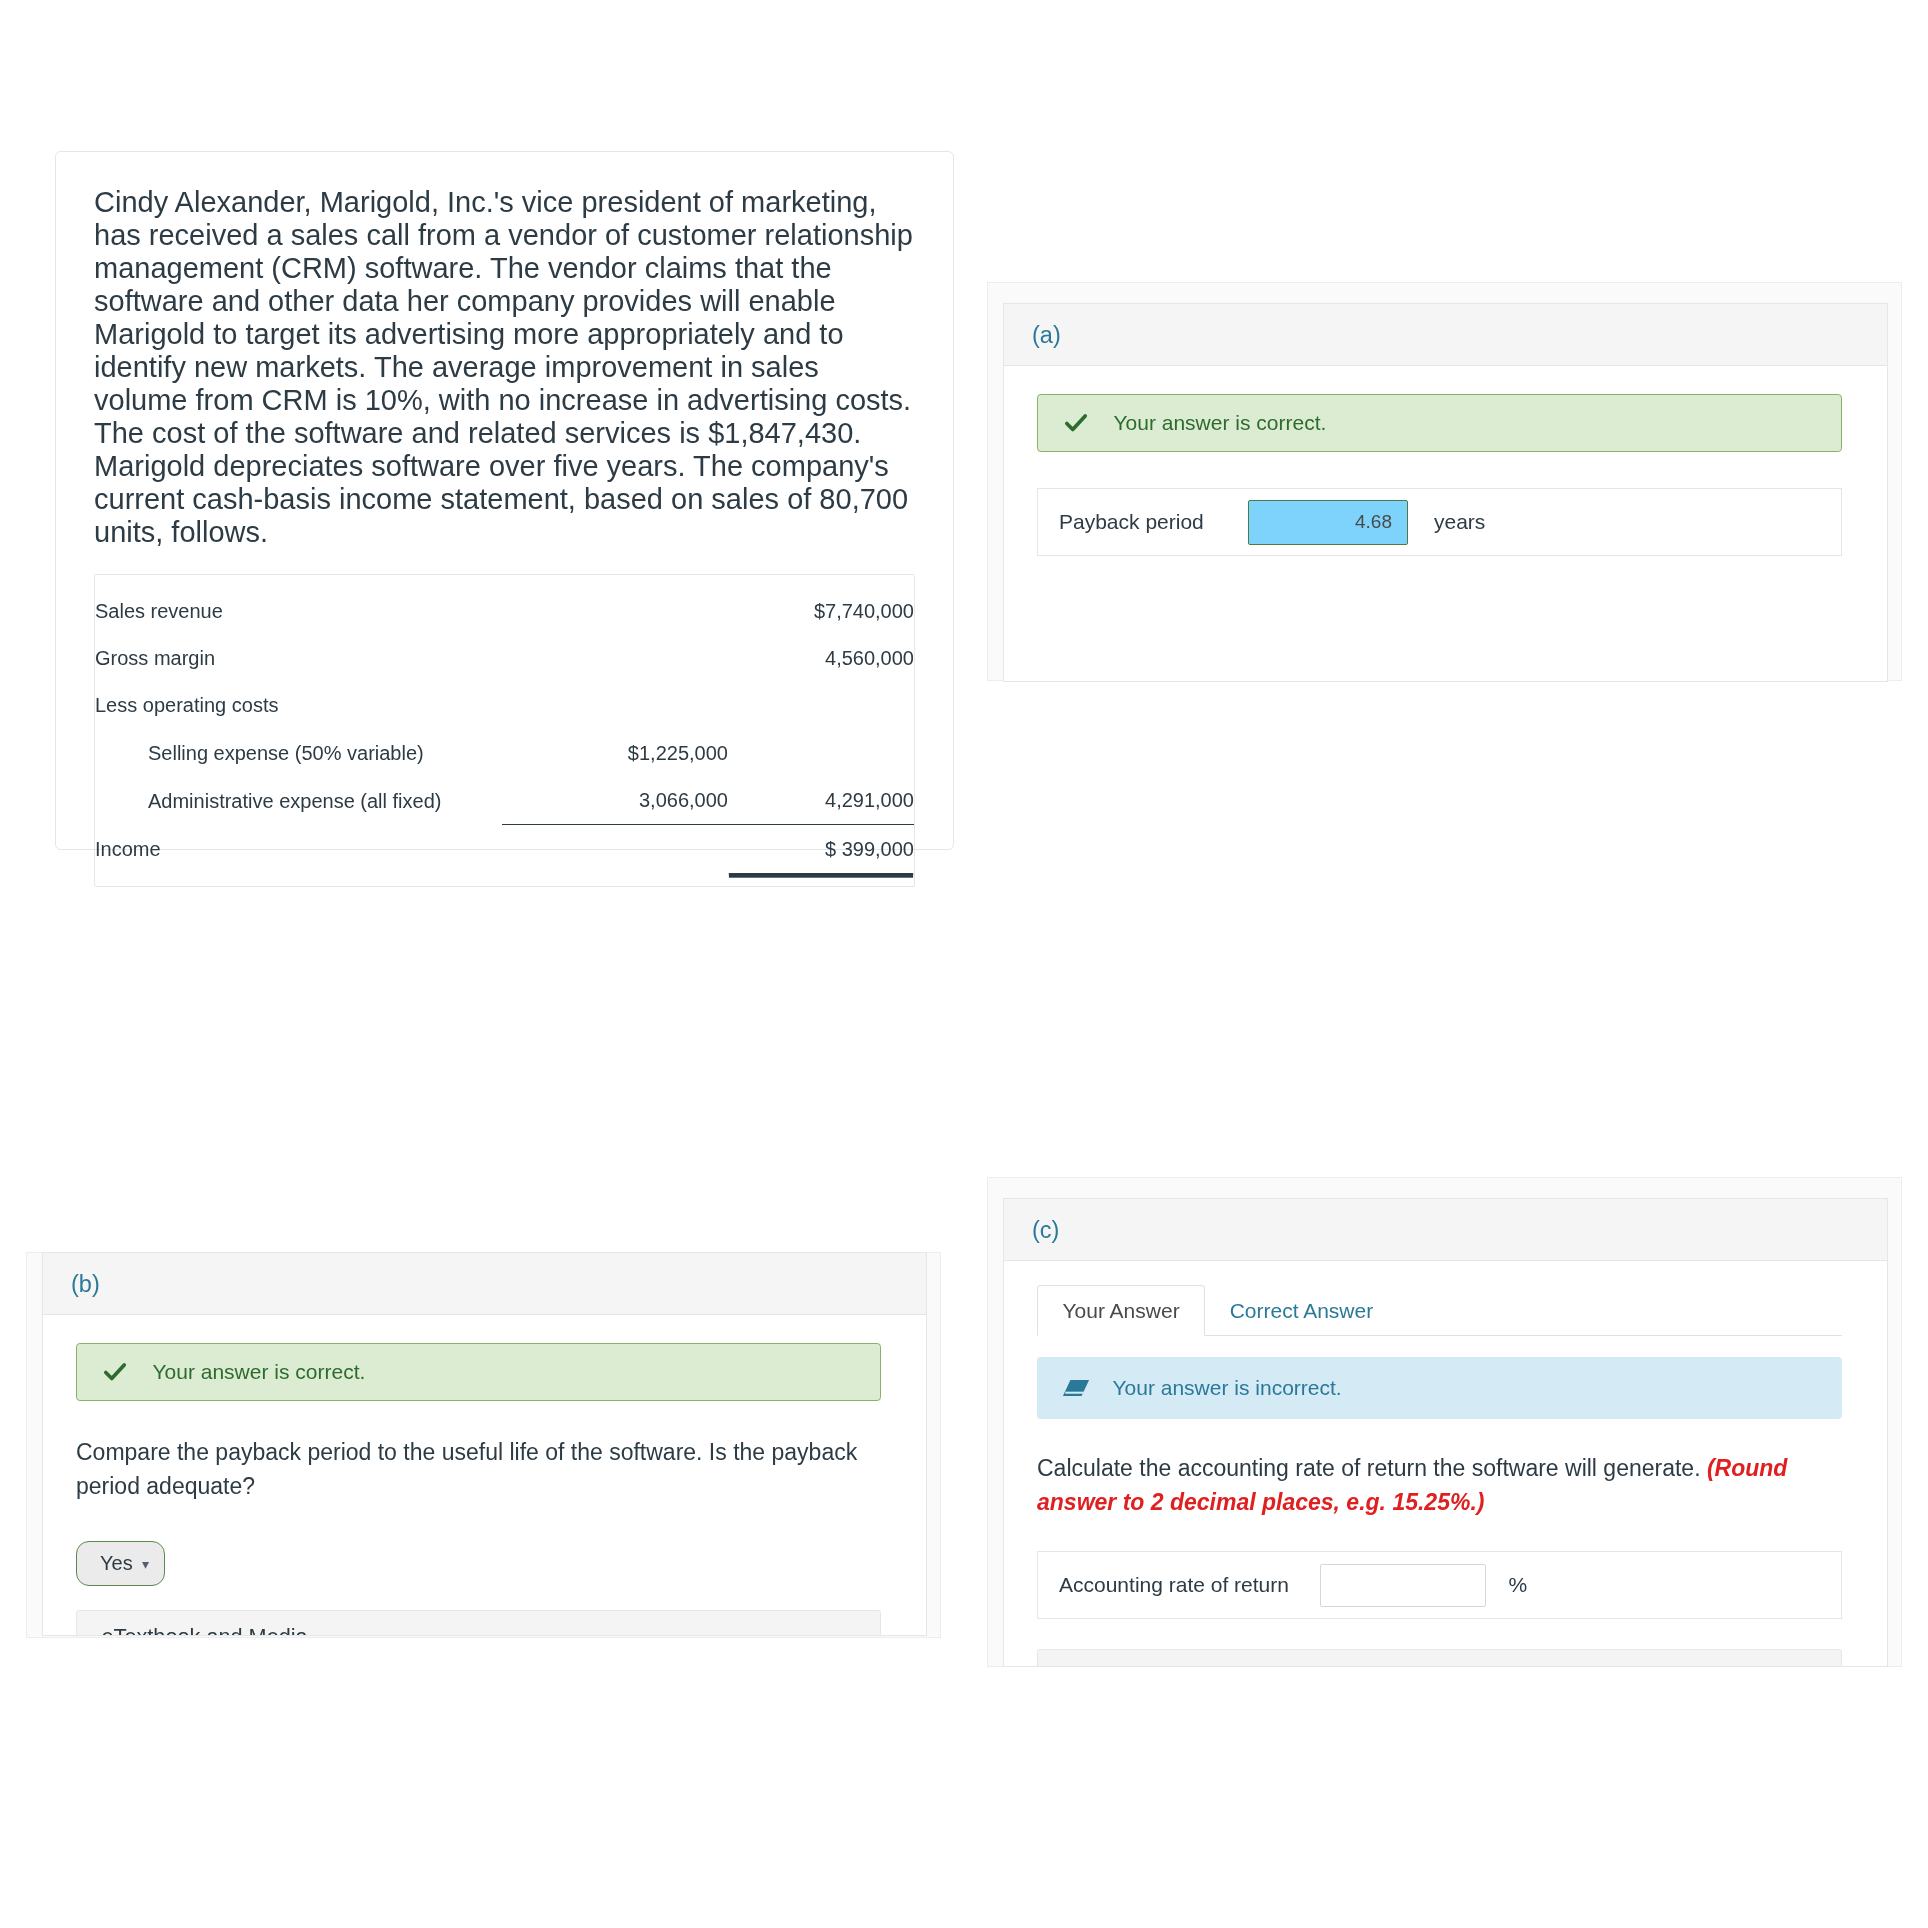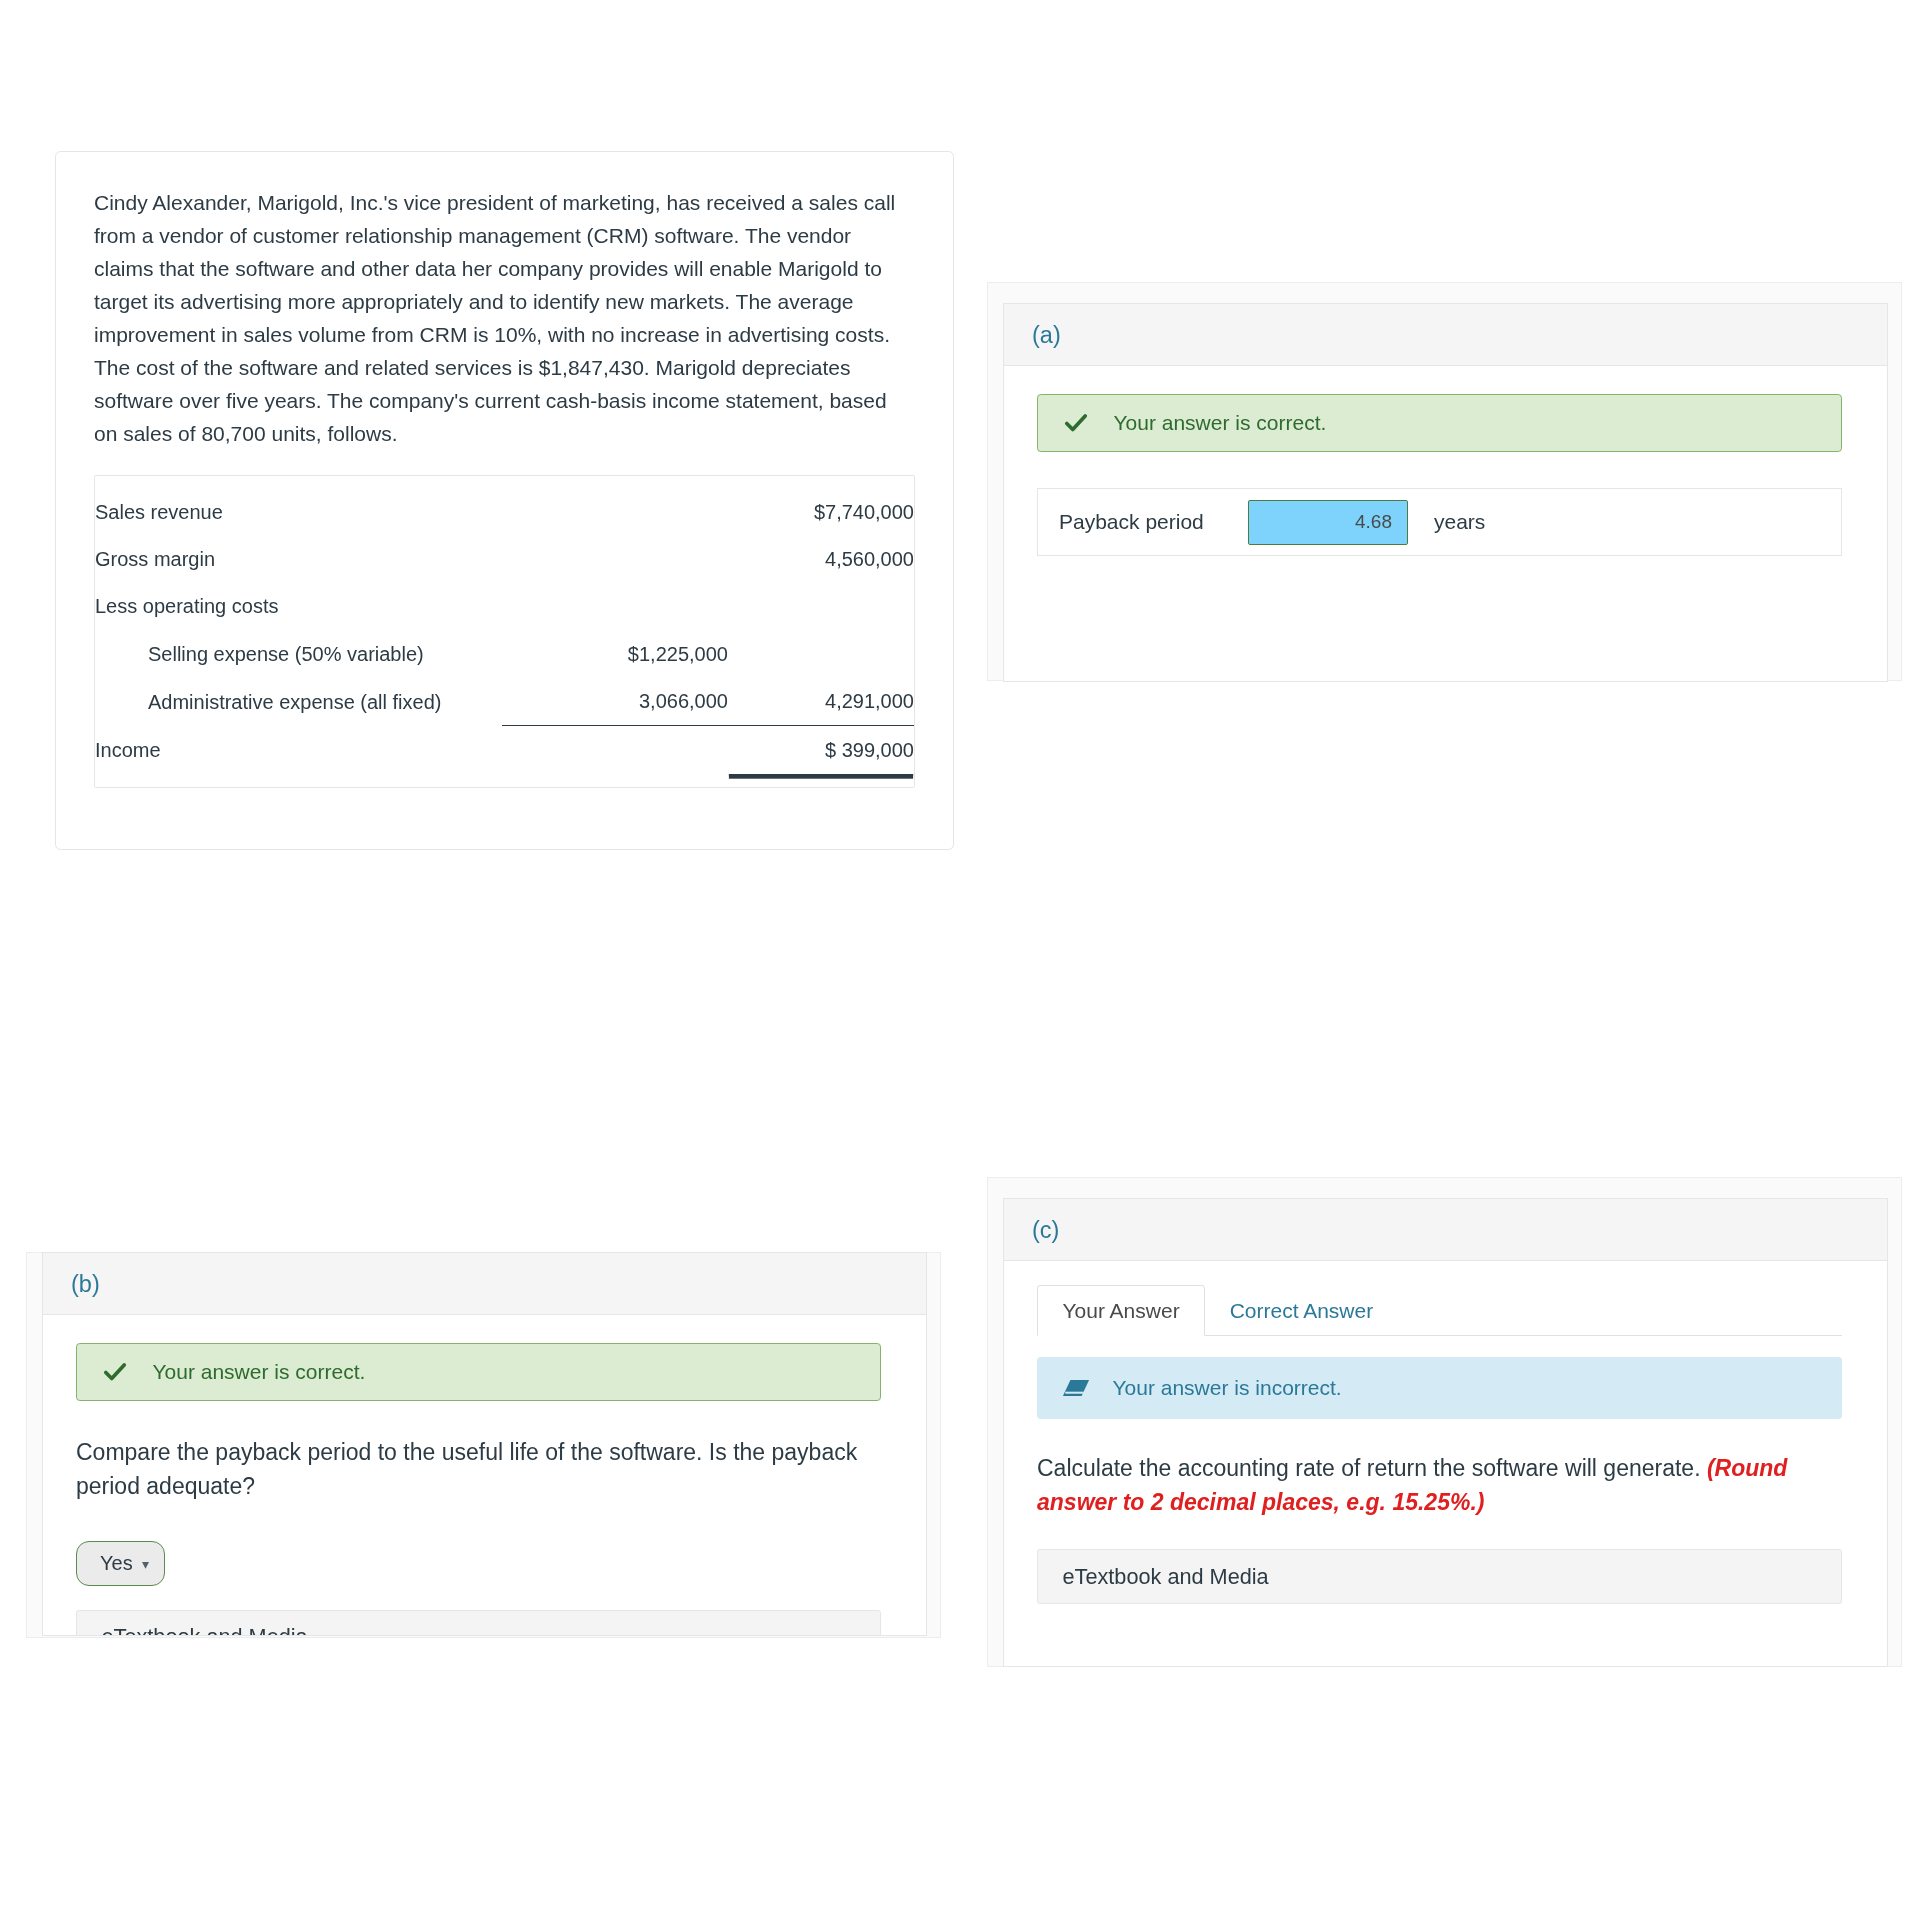--- a/index.html
+++ b/index.html
@@ -56,21 +56,21 @@
 
   
   #problem-card {
     left: 55px;
     top: 151px;
     width: 899px;
     height: 699px;
     padding: 34px 38px 0 38px;
   }
   .problem-text {
-    font-size: 21px;
+    font-size: 29px;
     line-height: 33px;
     color: #2d3b45;
     margin: 0 0 24.5px 0;
     max-width: 838px;
   }
 
   
   .fin-table-wrap {
     border: 0.9px solid #e6e6e6;
     border-radius: 1.9px;
@@ -336,19 +336,24 @@
           <path d="M3.5 15.5 L23.2 15.5" fill="none" stroke="#d4eaf4" stroke-width="2.2"></path>
         </svg>
       </span>
       <span class="alert-text">Your answer is incorrect.</span>
     </div>
 
     <p class="question" style="margin-top:32px; max-width:810px;">
       <span>Calculate the accounting rate of return the software will generate. </span><span class="hint">(Round answer to 2 decimal places, e.g. 15.25%.)</span>
     </p>
 
+    <div class="answer-box" style="width:805px; height:68px; margin-top:32px;">
+      <span class="answer-label" style="width:235px;">Accounting rate of return</span>
+      <span class="input-empty" style="width:166px; height:43px; margin-left:26px;"></span>
+      <span class="unit" style="margin-left:22.6px;">%</span>
+    </div>
 
     <div class="etext" style="width:805px; height:55px; margin-top:30px;">
       <span>eTextbook and Media</span>
     </div>
   </div>
 </div>
 
 
 </body></html>

